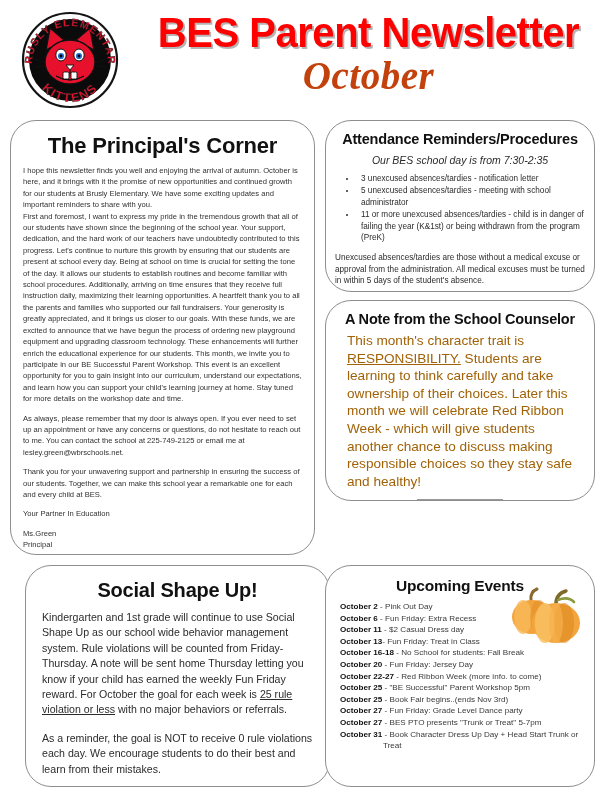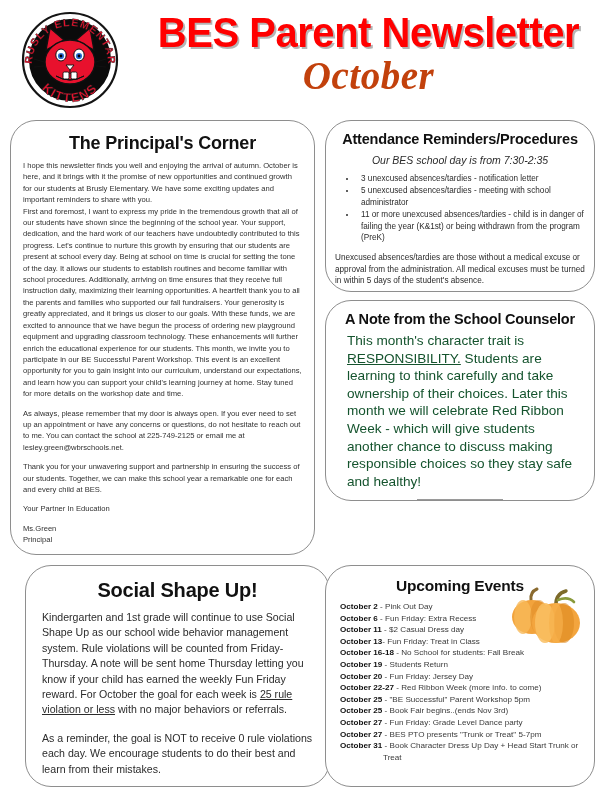--- a/index.html
+++ b/index.html
@@ -78,21 +78,21 @@
 
   .card-head {
     text-align: center;
     font-weight: bold;
     color: #111111;
     letter-spacing: -0.2px;
   }
 
   
   #card-principal { left: 10px; top: 2px; width: 305px; height: 435px; padding: 6px 10px 4px 10px; }
-  #card-principal .card-head { font-size: 18px; margin: 6px 0 6px 0; }
+  #card-principal .card-head { font-size: 22px; margin: 6px 0 6px 0; }
   .principal-body {
     font-size: 7.6px;
     line-height: 11.4px;
     color: #303030;
     text-align: left;
     padding: 0 2px;
   }
   .principal-body p { margin: 0; }
   .principal-body p.gap { margin-top: 8px; }
 
@@ -120,21 +120,21 @@
     line-height: 11.4px;
     color: #2b2b2b;
   }
 
   
   #card-counselor { left: 325px; top: 182px; width: 270px; height: 201px; padding: 5px 9px; }
   #card-counselor .card-head { font-size: 14.5px; margin: 5px 0 5px 0; }
   .counselor-body {
     font-size: 13.6px;
     line-height: 17.6px;
-    color: #14532d;
+    color: #a16207;
     padding: 0 2px 0 12px;
   }
   .counselor-body u { text-decoration: underline; }
   .be-badge {
     margin: 9px auto 0 auto;
     width: 84px;
     height: 59px;
     border: 1px solid #9a9a9a;
     background: #fff;
     display: flex;
@@ -305,21 +305,20 @@
           <ellipse cx="50" cy="39" rx="7" ry="20" fill="#f6b04c" opacity="0.7"></ellipse>
         </g>
       </svg>
     </div>
     <div class="events-list" id="events-list">
         <div class="ev"><span class="d">October 2</span><span> - Pink Out Day</span></div>
         <div class="ev"><span class="d">October 6</span><span> - Fun Friday: Extra Recess</span></div>
         <div class="ev"><span class="d">October 11</span><span> - $2 Casual Dress day</span></div>
         <div class="ev"><span class="d">October  13</span><span>- Fun Friday: Treat in Class</span></div>
         <div class="ev"><span class="d">October 16-18</span><span> - No School for students: Fall Break</span></div>
-        <div class="ev"><span class="d">October 19</span><span> - Students Return</span></div>
         <div class="ev"><span class="d">October 20</span><span> - Fun Friday: Jersey Day</span></div>
         <div class="ev"><span class="d">October 22-27</span><span> - Red Ribbon Week (more info. to come)</span></div>
         <div class="ev"><span class="d">October 25</span><span> - "BE Successful" Parent Workshop 5pm</span></div>
         <div class="ev"><span class="d">October 25</span><span> - Book Fair begins..(ends Nov 3rd)</span></div>
         <div class="ev"><span class="d">October 27</span><span> - Fun Friday: Grade Level Dance party</span></div>
         <div class="ev"><span class="d">October 27</span><span> - BES PTO presents "Trunk or Treat" 5-7pm</span></div>
         <div class="ev"><span class="d">October 31</span><span> - Book Character Dress Up Day + Head Start Trunk or</span></div>
         <div class="ev ev-indent"><span>Treat</span></div>
       </div>
   </div>

